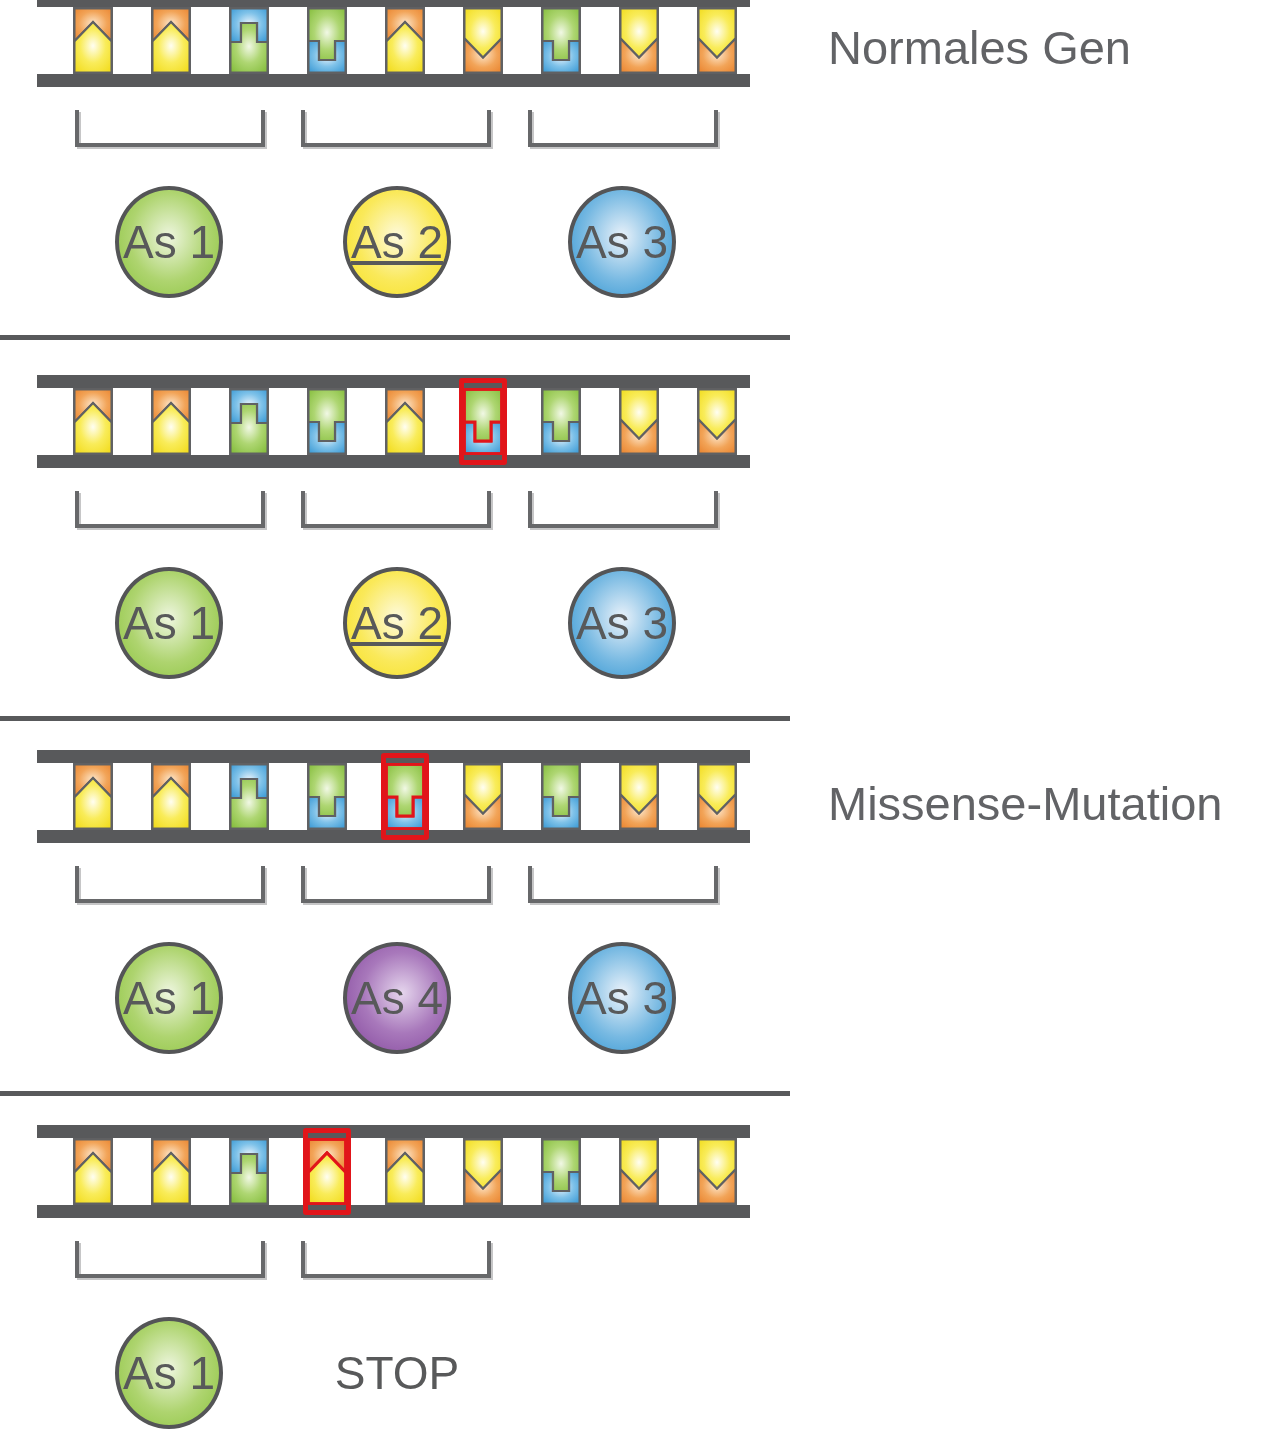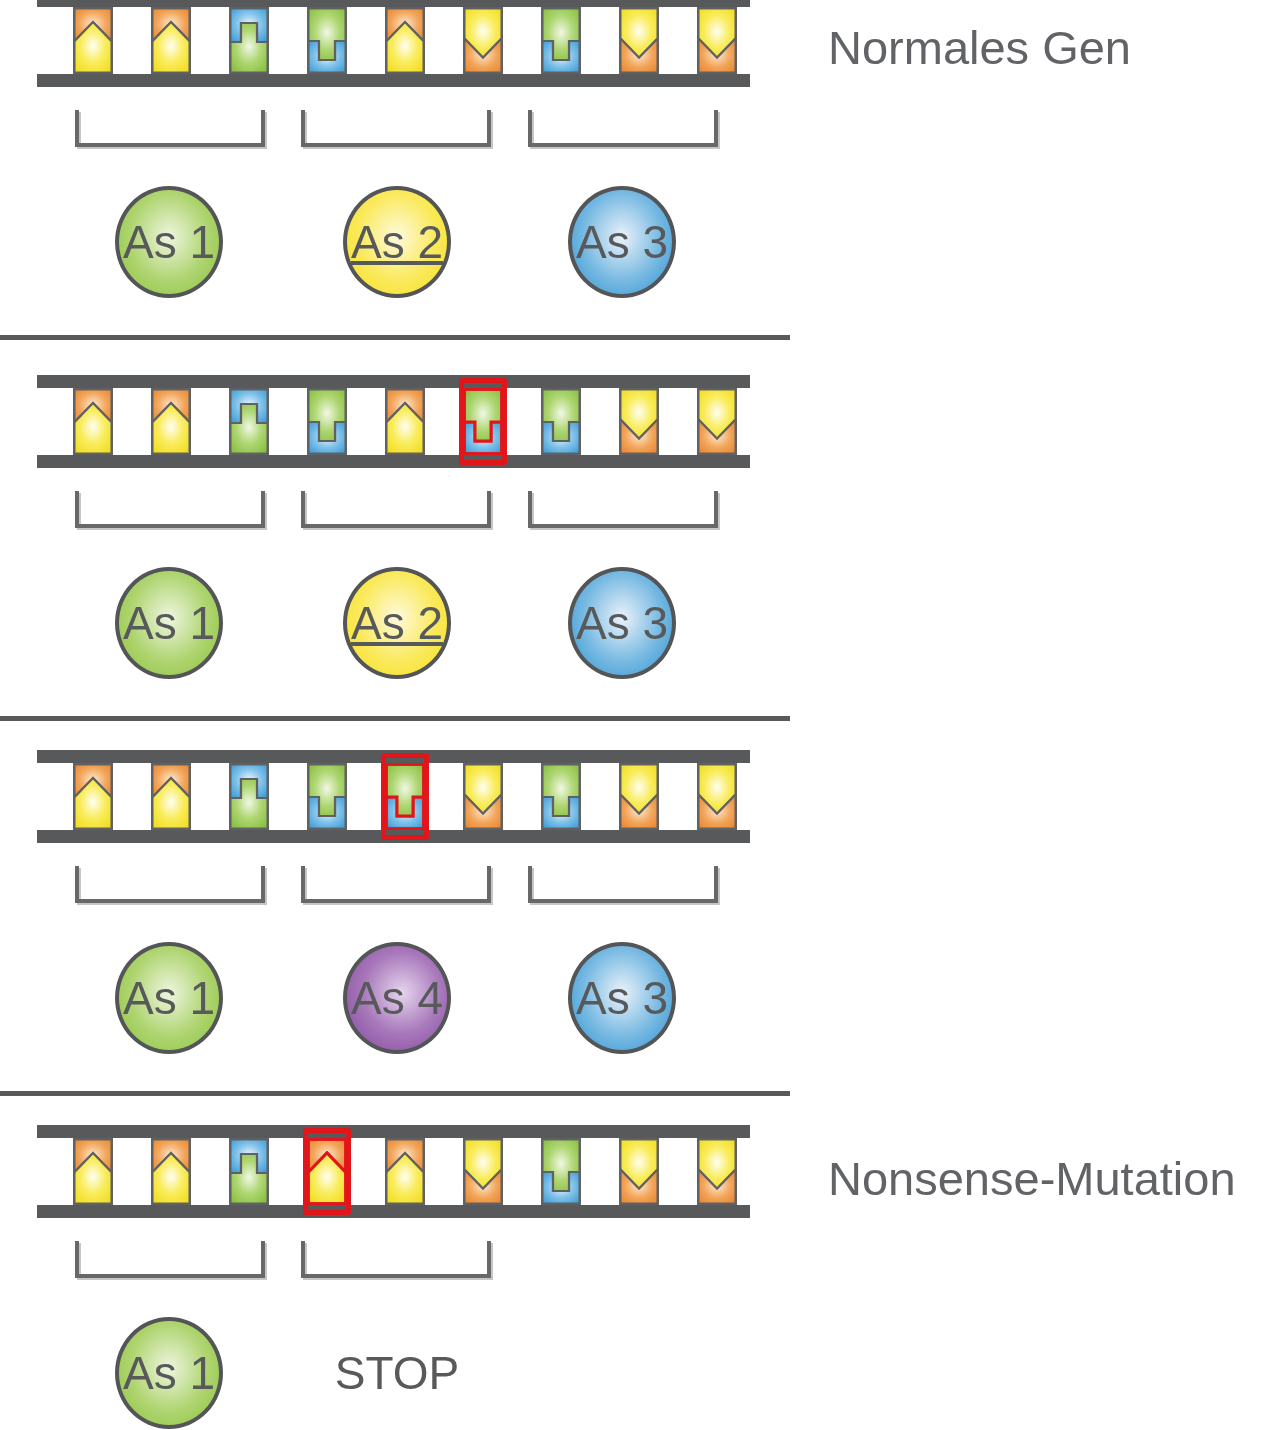--- a/index.html
+++ b/index.html
@@ -316,20 +316,21 @@
         <div class="acid acid--green" style="left: 115px;">
           <span>As 1</span>
         </div>
         <div class="acid acid--purple" style="left: 343px;">
           <span>As 4</span>
         </div>
         <div class="acid acid--blue" style="left: 568px;">
           <span>As 3</span>
         </div>
       </div>
+    <div class="band-label">Missense-Mutation</div>
     <div class="divider"></div>
   </section>
 
   <section class="band" id="band-3" style="top: 1125px;">
     <div class="strand">
         <div class="bar" style="top:0"></div>
         <div class="bar" style="top:80px"></div>
         <div class="base" style="left: 73px;">
           <svg width="40" height="67" viewBox="0 0 40 67">
             <path class="st" d="M1.2,1.2 H38.8 V34.5 L20,15 L1.2,34.5 Z" fill="url(#gO)"></path>
@@ -396,17 +397,16 @@
       </div>
     <div class="brackets">
         <div class="bracket" style="left: 75px;"></div>
         <div class="bracket" style="left: 301px;"></div>
       </div>
     <div class="acids">
         <div class="acid acid--green" style="left: 115px;">
           <span>As 1</span>
         </div>
       </div>
-    <div class="band-label">Nonsense-Mutation</div>
     <div class="stop">STOP</div>
   </section>
 
 </div>
 
 </body></html>

